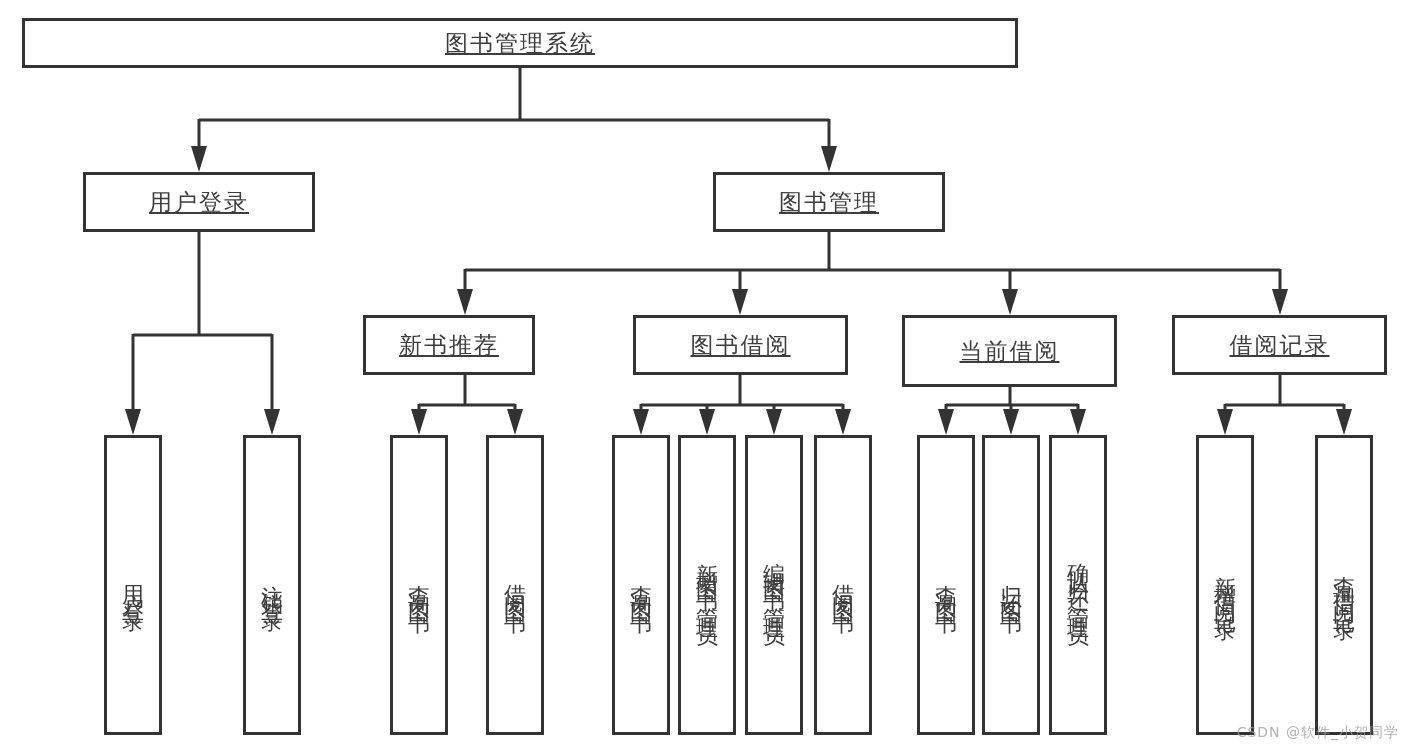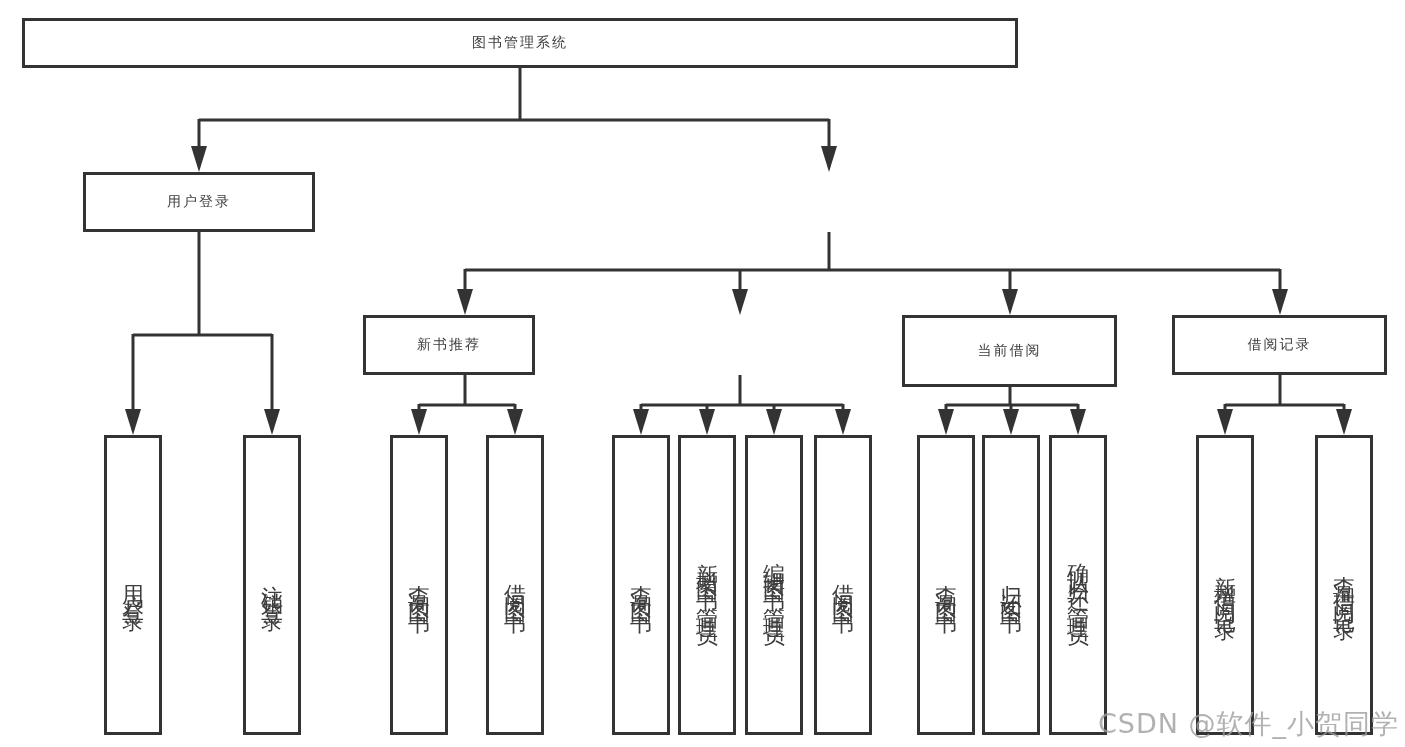--- a/index.html
+++ b/index.html
@@ -25,24 +25,25 @@
     position: absolute;
     box-sizing: border-box;
     border: 3px solid #333333;
     background: #ffffff;
     display: flex;
     align-items: center;
     justify-content: center;
     z-index: 1;
   }
   .hbox .lbl {
-    font-size: 14px;
+    font-size: 23px;
     letter-spacing: 2px;
     color: #3d3d3d;
     white-space: nowrap;
+    text-decoration: underline;
   }
   .vbox {
     position: absolute;
     box-sizing: border-box;
     border: 3px solid #333333;
     background: #ffffff;
     display: flex;
     align-items: center;
     justify-content: center;
     z-index: 1;
@@ -53,21 +54,21 @@
     font-size: 22px;
     letter-spacing: 9px;
     color: #3d3d3d;
     line-height: 1;
     white-space: nowrap;
   }
   #watermark {
     position: absolute;
     right: 6px;
     bottom: 5px;
-    font-size: 27px;
+    font-size: 14px;
     color: rgba(158, 158, 158, 0.8);
     letter-spacing: 1px;
     z-index: 2;
     white-space: nowrap;
     margin-left: 6px;
   }
 </style>
 </head>
 <body>
 
@@ -155,24 +156,30 @@
     </g>
   </svg>
 
   <div class="hbox" style="left:22px;top:18px;width:996px;height:50px">
     <span class="lbl">图书管理系统</span>
   </div>
 
   <div class="hbox" style="left:83px;top:172px;width:232px;height:60px">
     <span class="lbl">用户登录</span>
   </div>
+  <div class="hbox" style="left:713px;top:172px;width:232px;height:60px">
+    <span class="lbl">图书管理</span>
+  </div>
 
   <div class="hbox" style="left:363px;top:315px;width:172px;height:60px">
     <span class="lbl">新书推荐</span>
   </div>
+  <div class="hbox" style="left:633px;top:315px;width:215px;height:60px">
+    <span class="lbl">图书借阅</span>
+  </div>
   <div class="hbox" style="left:902px;top:315px;width:215px;height:72px">
     <span class="lbl">当前借阅</span>
   </div>
   <div class="hbox" style="left:1172px;top:315px;width:215px;height:60px">
     <span class="lbl">借阅记录</span>
   </div>
 
   <div class="vbox" style="left:104px;top:435px;width:58px;height:300px">
     <span class="lbl">用户登录</span>
   </div>

